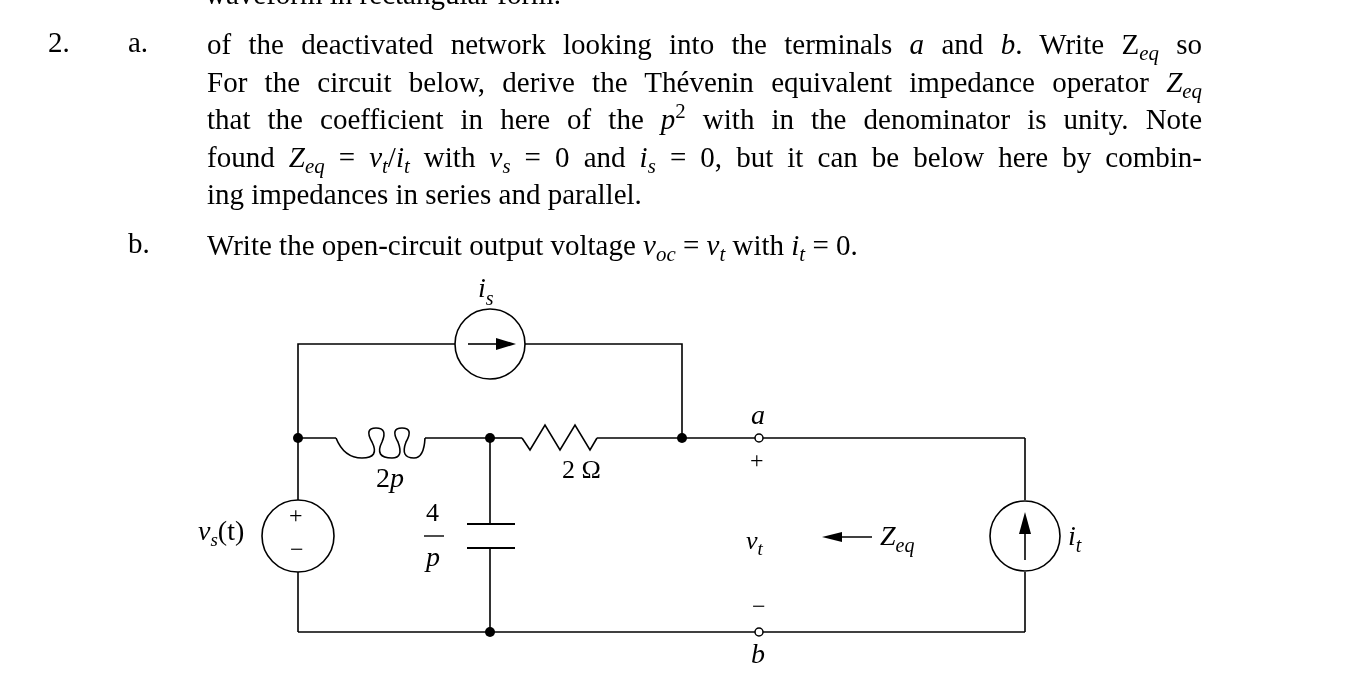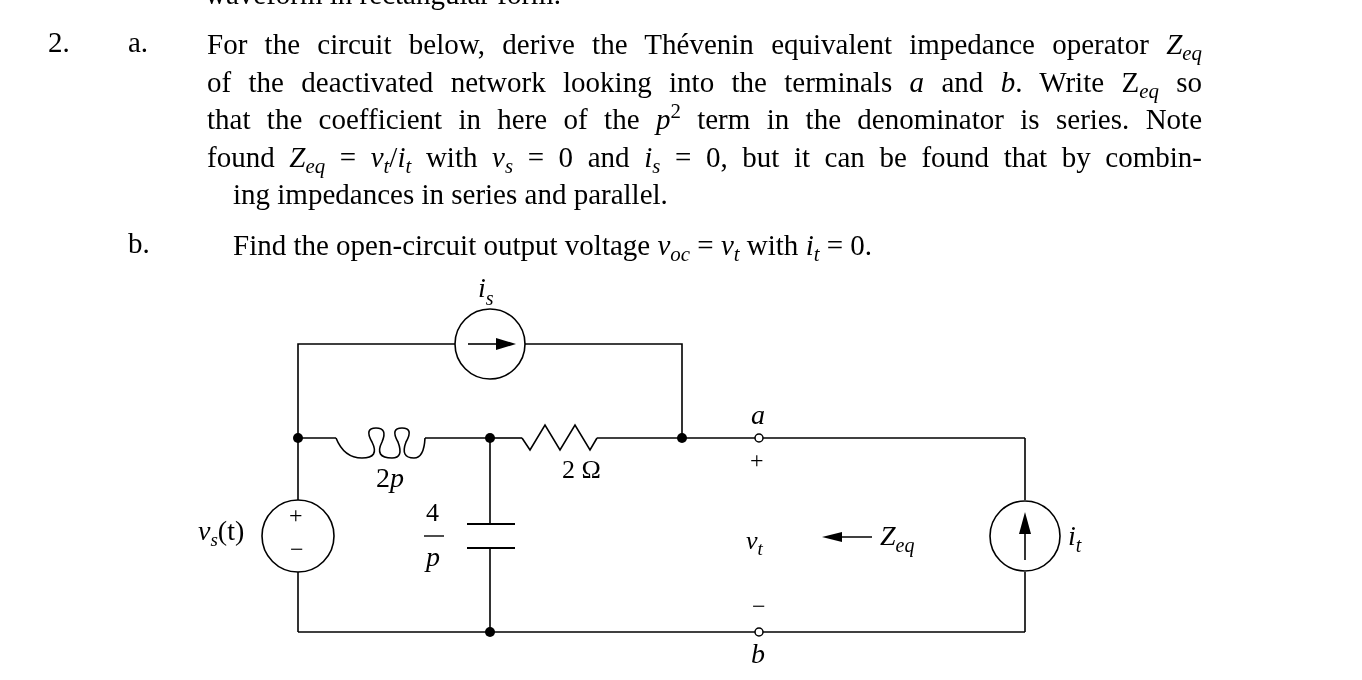--- a/index.html
+++ b/index.html
@@ -3,47 +3,47 @@
 <meta charset="utf-8">
 <style>
   html, body { margin:0; padding:0; background:#ffffff; }
   body { width:1362px; height:680px; position:relative; overflow:hidden;
          font-family:"Liberation Serif", "DejaVu Serif", serif; color:#000; }
   .cutoff { position:absolute; left:205px; top:-22px; font-size:29px; white-space:nowrap; }
   .qnum { position:absolute; left:48px; top:26px; font-size:29px; }
   .part { position:absolute; font-size:29px; }
   .para { position:absolute; left:207px; font-size:29px; line-height:37.5px; width:995px; text-align:justify; }
   .line { display:block; white-space:nowrap; text-align-last:justify; }
-  .line.last { text-align-last:left;margin-left:26px; }
+  .line.last { text-align-last:left; }
   i { font-style:italic; }
   sub { font-size:0.72em; vertical-align:-0.28em; line-height:0; }
   sup { font-size:0.72em; vertical-align:0.55em; line-height:0; }
   svg { position:absolute; left:0; top:0; }
   .lbl { font-family:"Liberation Serif", serif; }
 </style>
 </head>
 <body>
 
 <div class="cutoff">waveform in rectangular form.</div>
 
 <div class="qnum">2.</div>
 
 <div class="part" style="left:128px;top:26px;">a.</div>
 
 <div class="para" style="top:26px;">
+  <span class="line"><span>of the deactivated network looking into the terminals </span><i>a</i><span> and </span><i>b</i><span>.  Write Z</span><sub><i>eq</i></sub><span> so</span></span>
   <span class="line"><span>For the circuit below, derive the Thévenin equivalent impedance operator </span><i>Z</i><sub><i>eq</i></sub></span>
-  <span class="line"><span>of the deactivated network looking into the terminals </span><i>a</i><span> and </span><i>b</i><span>.  Write Z</span><sub><i>eq</i></sub><span> so</span></span>
-  <span class="line"><span>that the coefficient in here of the </span><i>p</i><sup>2</sup><span> term in the denominator is series.  Note</span></span>
-  <span class="line"><span>found </span><i>Z</i><sub><i>eq</i></sub><span> = </span><i>v</i><sub><i>t</i></sub><span>/</span><i>i</i><sub><i>t</i></sub><span> with </span><i>v</i><sub><i>s</i></sub><span> = 0 and </span><i>i</i><sub><i>s</i></sub><span> = 0, but it can be found that by combin-</span></span>
+  <span class="line"><span>that the coefficient in here of the </span><i>p</i><sup>2</sup><span> with in the denominator is unity.  Note</span></span>
+  <span class="line"><span>found </span><i>Z</i><sub><i>eq</i></sub><span> = </span><i>v</i><sub><i>t</i></sub><span>/</span><i>i</i><sub><i>t</i></sub><span> with </span><i>v</i><sub><i>s</i></sub><span> = 0 and </span><i>i</i><sub><i>s</i></sub><span> = 0, but it can be below here by combin-</span></span>
   <span class="line last"><span>ing impedances in series and parallel.</span></span>
 </div>
 
 <div class="part" style="left:128px;top:227px;">b.</div>
 <div class="para" style="top:227px;">
-  <span class="line last"><span>Find the open-circuit output voltage </span><i>v</i><sub><i>oc</i></sub><span> = </span><i>v</i><sub><i>t</i></sub><span> with </span><i>i</i><sub><i>t</i></sub><span> = 0.</span></span>
+  <span class="line last"><span>Write the open-circuit output voltage </span><i>v</i><sub><i>oc</i></sub><span> = </span><i>v</i><sub><i>t</i></sub><span> with </span><i>i</i><sub><i>t</i></sub><span> = 0.</span></span>
 </div>
 
 <svg width="1362" height="680" viewBox="0 0 1362 680">
   <g stroke="#000" stroke-width="1.6" fill="none">
 
     <polyline points="298,438 298,344 455,344"></polyline>
     <polyline points="525,344 682,344 682,438"></polyline>
 
     <line x1="298" y1="438" x2="336" y2="438"></line>
     <line x1="425" y1="438" x2="490" y2="438"></line>

